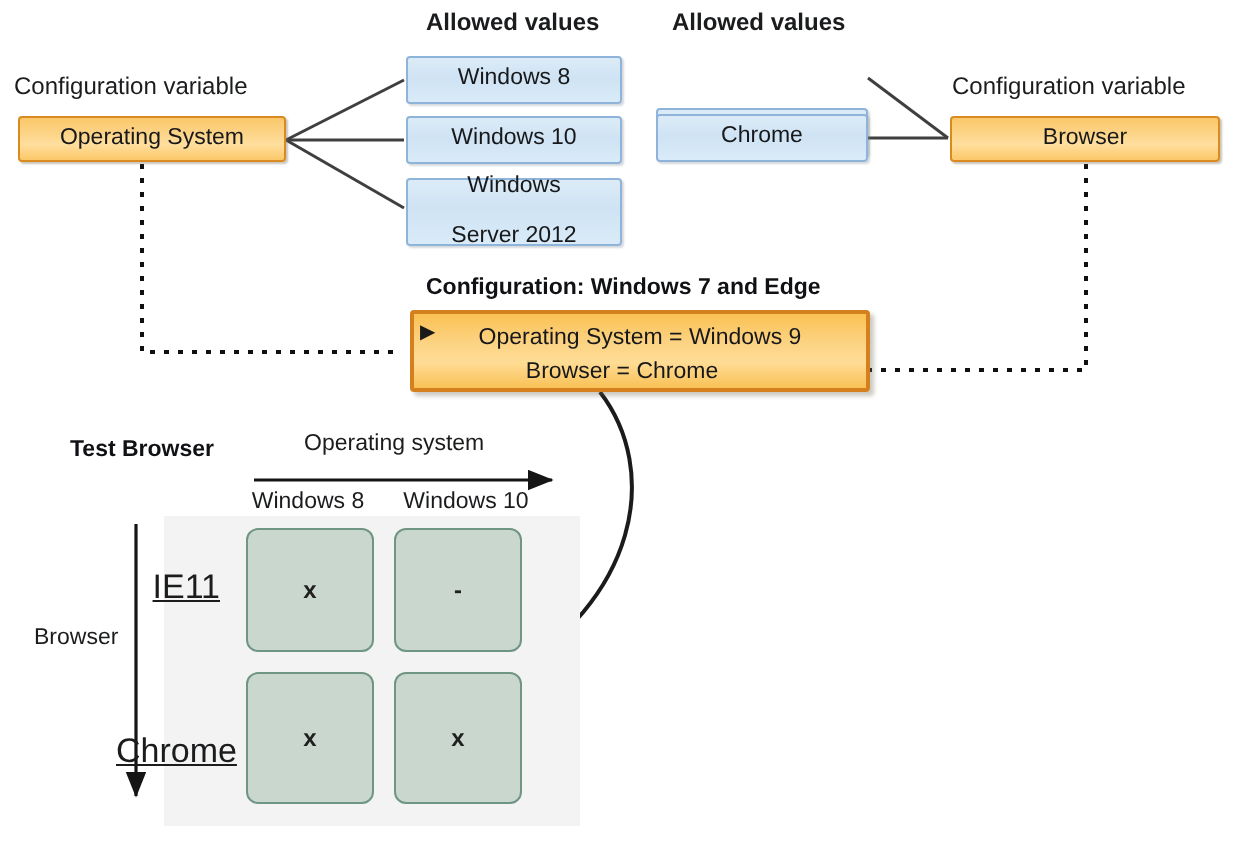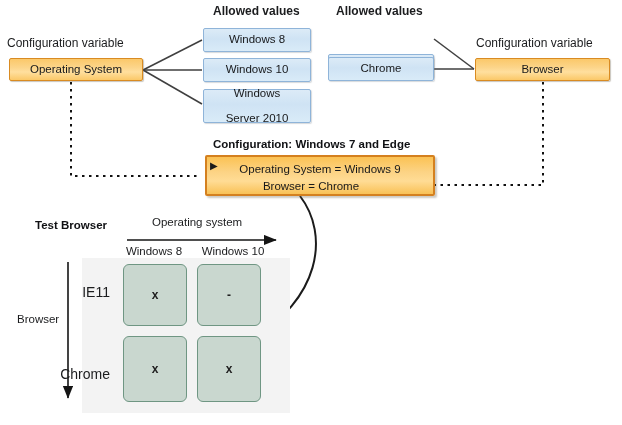--- a/index.html
+++ b/index.html
@@ -95,24 +95,25 @@
     color: #202020;
   }
   .axis-label {
     position: absolute;
     font-size: 11.5px;
     color: #1b1c1e;
     white-space: nowrap;
   }
   .row-label {
     position: absolute;
-    font-size: 14px;
+    font-size: 17px;
     color: #1b1c1e;
     white-space: nowrap;
     text-align: right;
+    text-decoration: underline;
   }
   .col-label {
     position: absolute;
     font-size: 11.5px;
     color: #1b1c1e;
     white-space: nowrap;
     text-align: center;
   }
   .title-bold {
     position: absolute;
@@ -166,21 +167,21 @@
   <div class="node var-box" style="left:9px; top:58px; width:134px; height:23px;">Operating System</div>
 
   <div class="caption bold" style="left:213px; top:4px;">Allowed values</div>
 
   <div class="node value-box" style="left:203px; top:28px; width:108px; height:24px;">Windows 8</div>
 
   <div class="node value-box" style="left:203px; top:58px; width:108px; height:24px;">Windows 10</div>
 
   <div class="node value-box" style="left:203px; top:89px; width:108px; height:34px; flex-direction:column;gap:12px;">
     <span>Windows</span>
-    <span>Server 2010</span>
+    <span>Server 2012</span>
   </div>
 
   <div class="caption bold" style="left:336px; top:4px;">Allowed values</div>
 
   <div class="node value-box" style="left:328px; top:27px; width:106px; height:24px;margin-top:27px;">IE 11</div>
 
   <div class="node value-box" style="left:328px; top:57px; width:106px; height:24px;">Chrome</div>
 
   <div class="caption" style="left:476px; top:36px;">Configuration variable</div>
 

